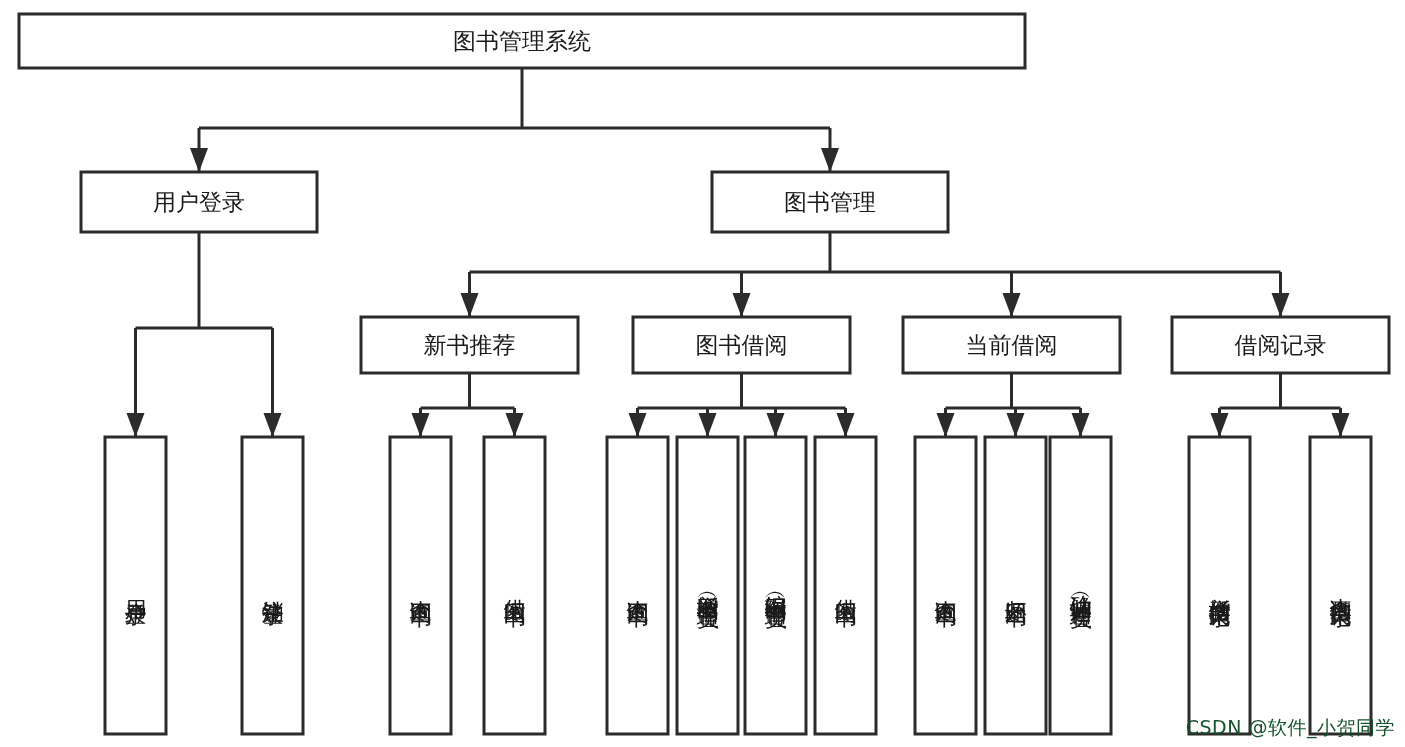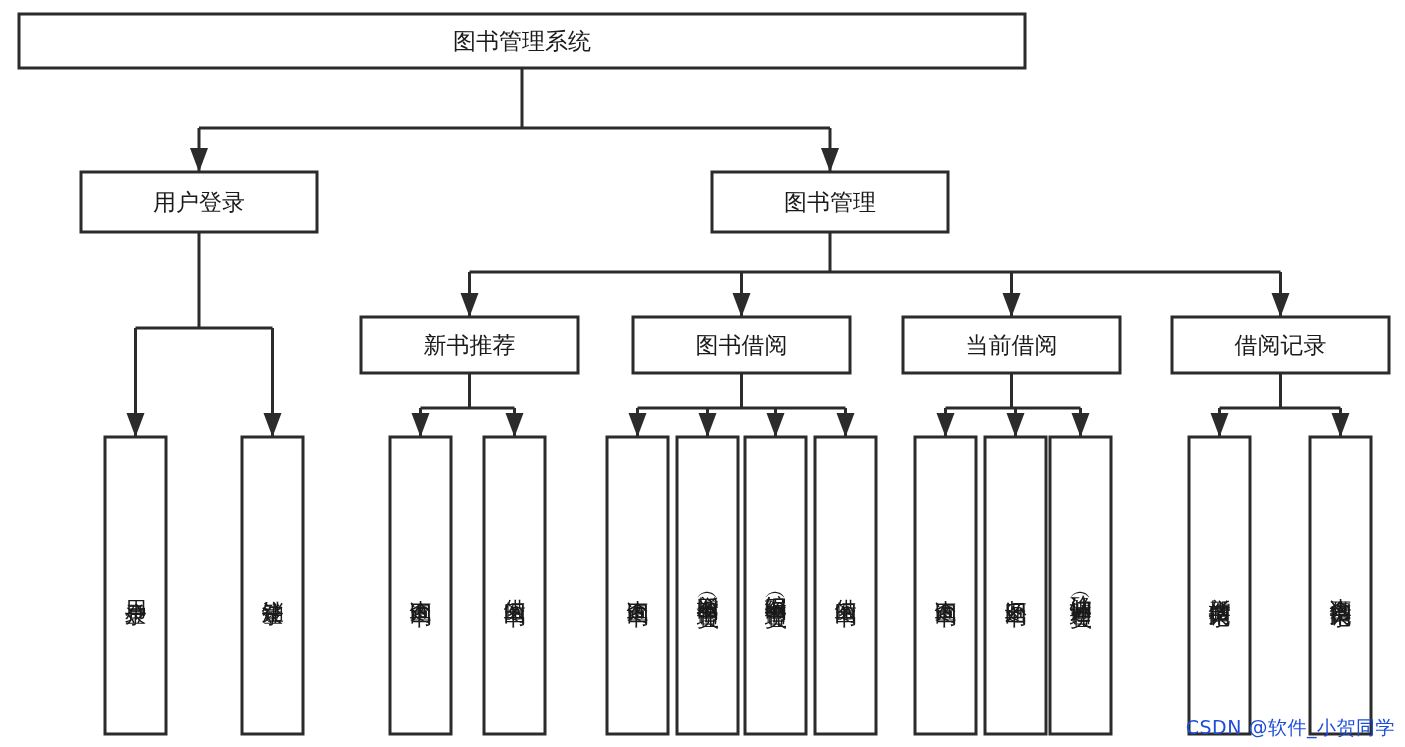--- a/index.html
+++ b/index.html
@@ -61,21 +61,21 @@
     justify-content: center;
     white-space: nowrap;
     pointer-events: none;
   }
   .watermark {
     position: absolute;
     right: 10px;
     bottom: 6px;
     font-family: "DejaVu Sans", "Liberation Sans", sans-serif;
     font-size: 19px;
-    color: #1d4ed8;
+    color: #14532d;
     white-space: nowrap;
     letter-spacing: 0.5px;
   }
 </style>
 </head>
 <body>
 
 <div id="canvas">
 
   <svg class="diagram" viewBox="0 0 1405 747">

